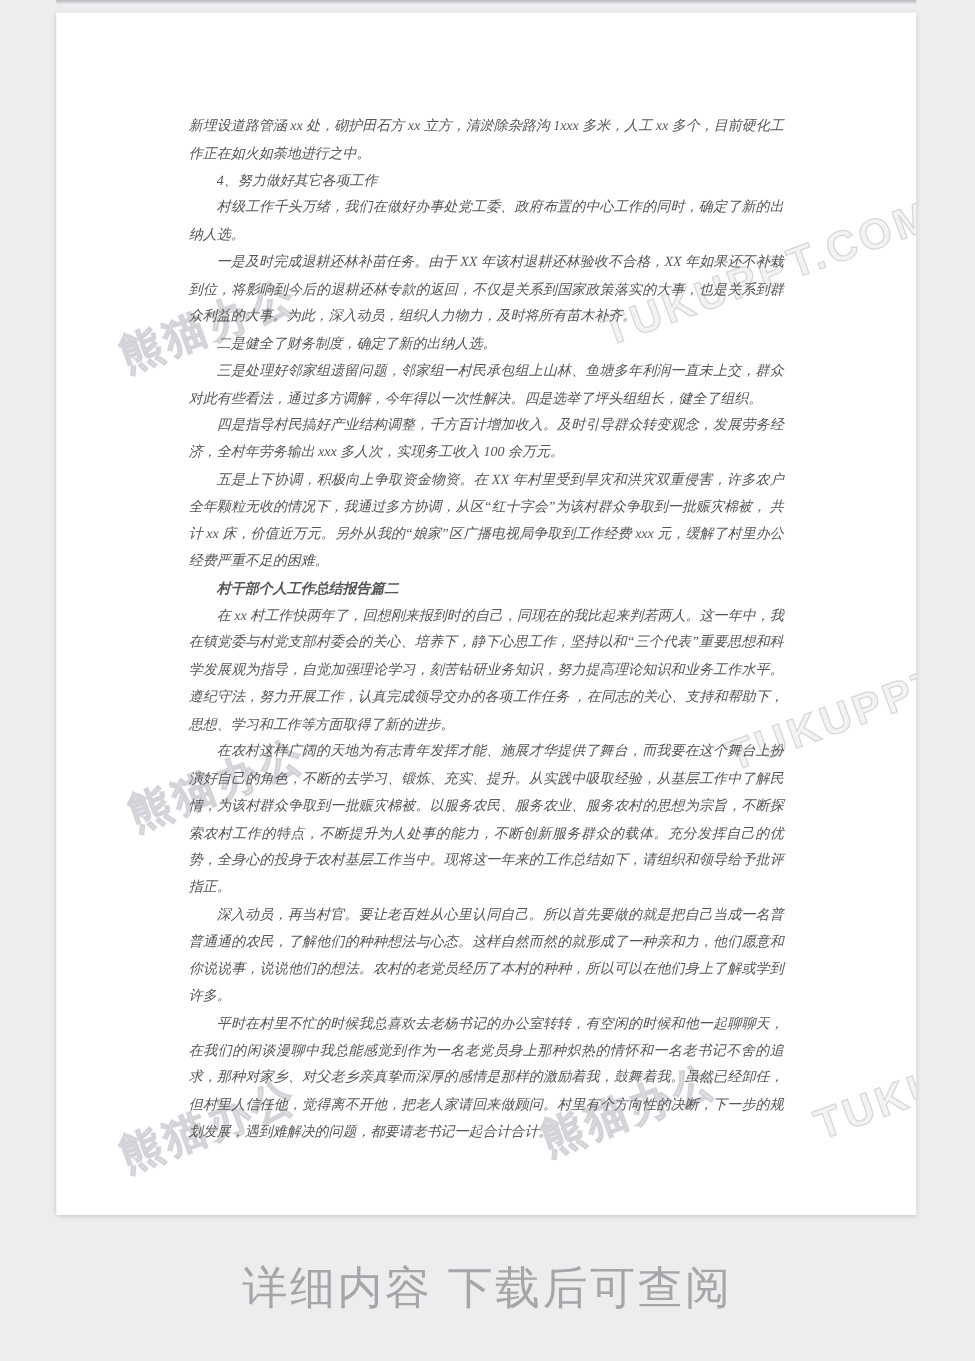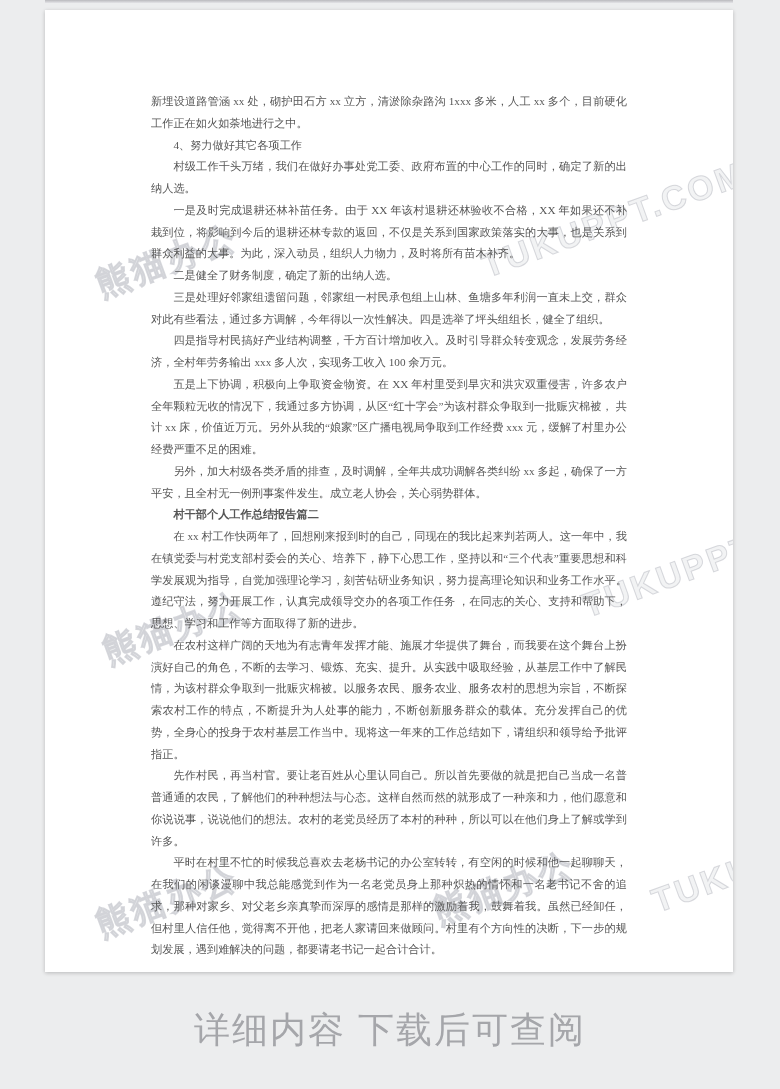--- a/index.html
+++ b/index.html
@@ -36,20 +36,21 @@
     padding: 81px 106px 40px 106px;
     overflow: hidden;
   }
   .doc-content {
     position: relative;
     z-index: 2;
     width: 476px;
     color: #565656;
     font-size: 11.2px;
     line-height: 21.75px;
+    font-style: italic;
   }
   .doc-content p {
     margin: 0;
     padding: 0;
     text-align: justify;
     text-indent: 2em;
   }
   .doc-content p.continuation { text-indent: 0; }
   .doc-content p.heading { font-weight: bold; }
   .watermark-layer {
@@ -107,25 +108,24 @@
       </div>
     <div class="doc-content" id="doc-content">
         <p class="continuation">新埋设道路管涵 xx 处，砌护田石方 xx 立方，清淤除杂路沟 1xxx 多米，人工 xx 多个，目前硬化工作正在如火如荼地进行之中。</p>
         <p class="body">4、努力做好其它各项工作</p>
         <p class="body">村级工作千头万绪，我们在做好办事处党工委、政府布置的中心工作的同时，确定了新的出纳人选。</p>
         <p class="body">一是及时完成退耕还林补苗任务。由于 XX 年该村退耕还林验收不合格，XX 年如果还不补栽到位，将影响到今后的退耕还林专款的返回，不仅是关系到国家政策落实的大事，也是关系到群众利益的大事。为此，深入动员，组织人力物力，及时将所有苗木补齐。</p>
         <p class="body">二是健全了财务制度，确定了新的出纳人选。</p>
         <p class="body">三是处理好邻家组遗留问题，邻家组一村民承包组上山林、鱼塘多年利润一直未上交，群众对此有些看法，通过多方调解，今年得以一次性解决。四是选举了坪头组组长，健全了组织。</p>
         <p class="body">四是指导村民搞好产业结构调整，千方百计增加收入。及时引导群众转变观念，发展劳务经济，全村年劳务输出 xxx 多人次，实现务工收入 100 余万元。</p>
         <p class="body">五是上下协调，积极向上争取资金物资。在 XX 年村里受到旱灾和洪灾双重侵害，许多农户全年颗粒无收的情况下，我通过多方协调，从区“红十字会”为该村群众争取到一批赈灾棉被， 共计 xx 床，价值近万元。另外从我的“娘家”区广播电视局争取到工作经费 xxx 元，缓解了村里办公经费严重不足的困难。</p>
-        <p class="body">另外，加大村级各类矛盾的排查，及时调解，全年共成功调解各类纠纷 xx 多起，确保了一方平安，且全村无一例刑事案件发生。成立老人协会，关心弱势群体。</p>
         <p class="heading">村干部个人工作总结报告篇二</p>
         <p class="body">在 xx 村工作快两年了，回想刚来报到时的自己，同现在的我比起来判若两人。这一年中，我在镇党委与村党支部村委会的关心、培养下，静下心思工作，坚持以和“三个代表”重要思想和科学发展观为指导，自觉加强理论学习，刻苦钻研业务知识，努力提高理论知识和业务工作水平。遵纪守法，努力开展工作，认真完成领导交办的各项工作任务 ，在同志的关心、支持和帮助下，思想、学习和工作等方面取得了新的进步。</p>
         <p class="body">在农村这样广阔的天地为有志青年发挥才能、施展才华提供了舞台，而我要在这个舞台上扮演好自己的角色，不断的去学习、锻炼、充实、提升。从实践中吸取经验，从基层工作中了解民情，为该村群众争取到一批赈灾棉被。以服务农民、服务农业、服务农村的思想为宗旨，不断探索农村工作的特点，不断提升为人处事的能力，不断创新服务群众的载体。充分发挥自己的优势，全身心的投身于农村基层工作当中。现将这一年来的工作总结如下，请组织和领导给予批评指正。</p>
-        <p class="body">先作村民，再当村官。要让老百姓从心里认同自己。所以首先要做的就是把自己当成一名普普通通的农民，了解他们的种种想法与心态。这样自然而然的就形成了一种亲和力，他们愿意和你说说事，说说他们的想法。农村的老党员经历了本村的种种，所以可以在他们身上了解或学到许多。</p>
+        <p class="body">深入动员，再当村官。要让老百姓从心里认同自己。所以首先要做的就是把自己当成一名普普通通的农民，了解他们的种种想法与心态。这样自然而然的就形成了一种亲和力，他们愿意和你说说事，说说他们的想法。农村的老党员经历了本村的种种，所以可以在他们身上了解或学到许多。</p>
         <p class="body">平时在村里不忙的时候我总喜欢去老杨书记的办公室转转，有空闲的时候和他一起聊聊天，在我们的闲谈漫聊中我总能感觉到作为一名老党员身上那种炽热的情怀和一名老书记不舍的追求，那种对家乡、对父老乡亲真挚而深厚的感情是那样的激励着我，鼓舞着我。虽然已经卸任，但村里人信任他，觉得离不开他，把老人家请回来做顾问。村里有个方向性的决断，下一步的规划发展，遇到难解决的问题，都要请老书记一起合计合计。</p>
       </div>
   </div>
 
   <div class="notice-bar">
     <span class="notice-text">详细内容 下载后可查阅</span>
   </div>
 
 </div>
 

